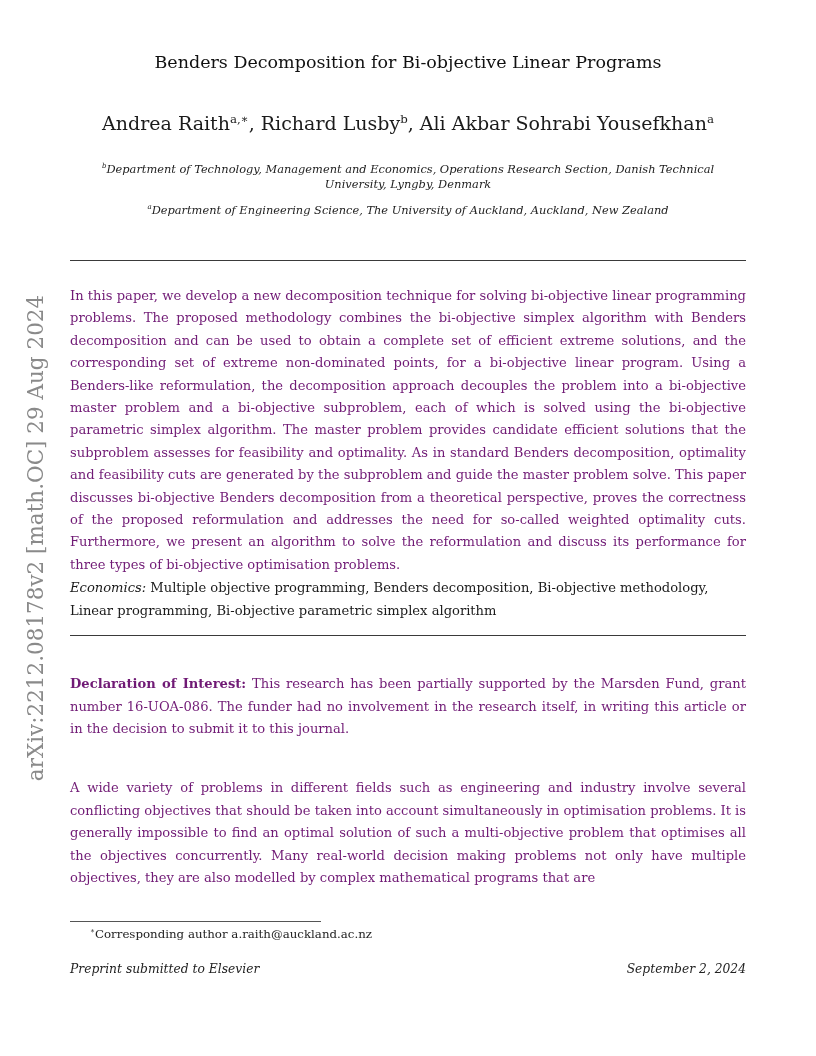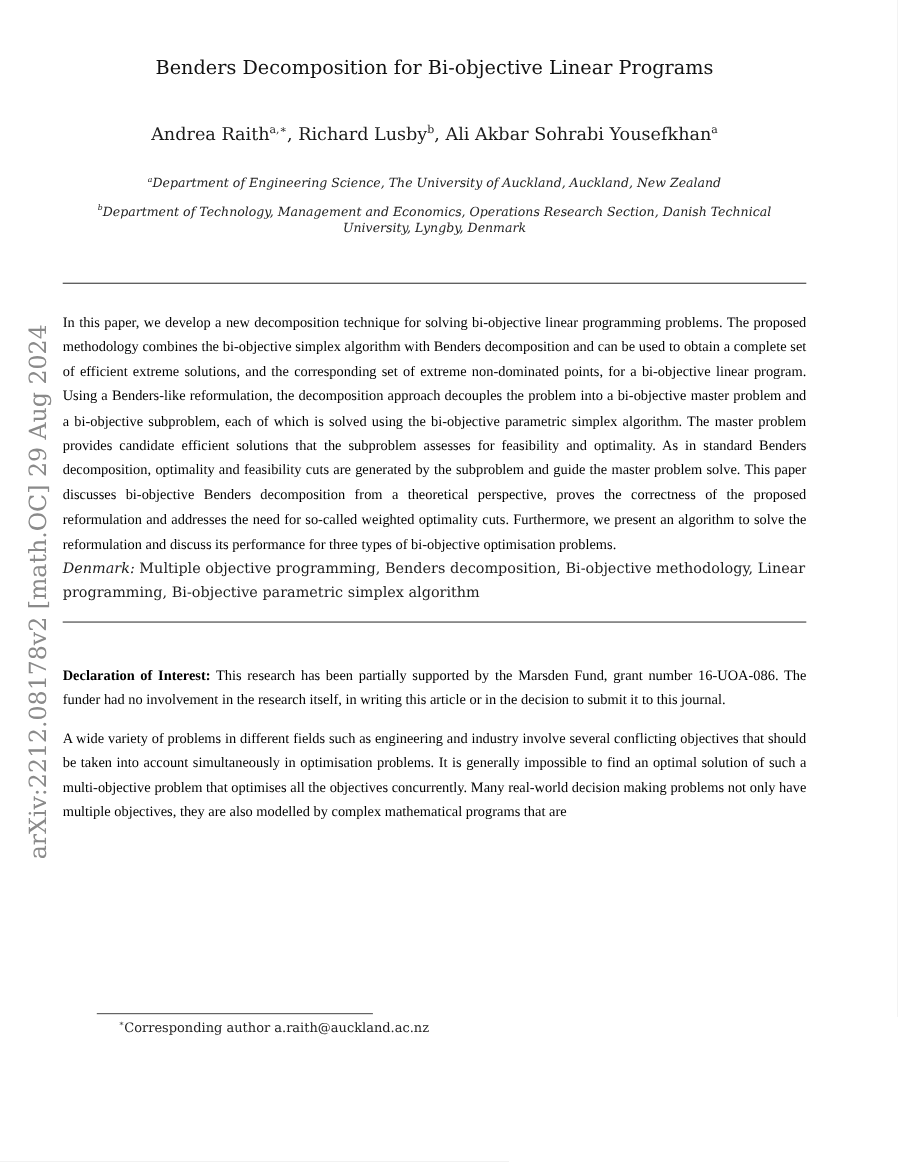--- a/index.html
+++ b/index.html
@@ -6,34 +6,34 @@
   .page {
     position:relative;
     width:816px; height:1056px;
     margin:0 auto;
     background:#ffffff;
     font-family:"DejaVu Serif", serif;
     color:#1b1b1b;
     overflow:hidden;
   }
   .content {
-    position:absolute; left:57px; top:0; width:676px;
+    position:absolute; left:70px; top:0; width:676px;
   }
   .paper-title {
     padding-top:52px;
     text-align:center;
     font-size:17.5px;
     font-weight:normal;
     margin:0;
     color:#111;
   }
   .authors {
     margin-top:40px;
     text-align:center;
-    font-size:16px;
+    font-size:19px;
   }
   sup { font-size:0.62em; vertical-align:super; line-height:0; }
   .affiliations { margin-top:28px; }
   .affiliation {
     text-align:center;
     font-style:italic;
     font-size:11.4px;
     line-height:15px;
     margin:0 auto 11px auto;
     max-width:640px;
@@ -47,42 +47,41 @@
   .abstract-heading {
     margin:13px 0 0 0;
     font-size:13.6px;
     font-weight:bold;
   }
   .body-par {
     margin:0;
     font-size:13.1px;
     line-height:22.4px;
     text-align:justify;
-    color:#000000;
-    font-family:Liberation Serif, serif;
+    color:#701a75;
   }
   .abstract-text { margin-top:24px; }
   .keywords {
     margin-top:1px;
     font-size:13.1px;
     line-height:22.4px;
     text-align:left;
   }
   .keywords .kw-label { font-style:italic; }
   .rule-bottom { margin-top:11px; }
   .declaration { margin-top:37px; }
   .decl-label { font-weight:bold; }
   .section-heading {
     margin:41px 0 0 0;
     font-size:13.6px;
     font-weight:bold;
   }
-  .section-par { margin-top:12px; }
+  .section-par { margin-top:37px; }
   .footnote-block {
-    position:absolute; left:88px; top:921px; width:676px;
+    position:absolute; left:70px; top:921px; width:676px;
   }
   .footnote-rule {
     border:none; border-top:1px solid #555;
     width:251px; margin:0; height:0;
   }
   .footnote-text {
     margin-top:5px;
     font-size:11.8px;
     text-indent:20px;
     color:#222;
@@ -111,45 +110,49 @@
 
   <div class="arxiv-sidebar">arXiv:2212.08178v2 [math.OC] 29 Aug 2024</div>
 
   <div class="content">
 
     <h1 class="paper-title">Benders Decomposition for Bi-objective Linear Programs</h1>
 
     <div class="authors"><span>Andrea Raith</span><sup>a,∗</sup>, <span>Richard Lusby</span><sup>b</sup>, <span>Ali Akbar Sohrabi Yousefkhan</span><sup>a</sup></div>
 
     <div class="affiliations">
+        <div class="affiliation"><sup>b</sup>Department of Technology, Management and Economics, Operations Research Section, Danish Technical University, Lyngby, Denmark</div>
         <div class="affiliation"><sup>a</sup>Department of Engineering Science, The University of Auckland, Auckland, New Zealand</div>
-        <div class="affiliation"><sup>b</sup>Department of Technology, Management and Economics, Operations Research Section, Danish Technical University, Lyngby, Denmark</div>
       </div>
 
     <hr class="rule rule-top">
 
 
     <p class="body-par abstract-text">In this paper, we develop a new decomposition technique for solving bi-objective linear programming problems. The proposed methodology combines the bi-objective simplex algorithm with Benders decomposition and can be used to obtain a complete set of efficient extreme solutions, and the corresponding set of extreme non-dominated points, for a bi-objective linear program. Using a Benders-like reformulation, the decomposition approach decouples the problem into a bi-objective master problem and a bi-objective subproblem, each of which is solved using the bi-objective parametric simplex algorithm. The master problem provides candidate efficient solutions that the subproblem assesses for feasibility and optimality. As in standard Benders decomposition, optimality and feasibility cuts are generated by the subproblem and guide the master problem solve. This paper discusses bi-objective Benders decomposition from a theoretical perspective, proves the correctness of the proposed reformulation and addresses the need for so-called weighted optimality cuts. Furthermore, we present an algorithm to solve the reformulation and discuss its performance for three types of bi-objective optimisation problems.</p>
 
     <p class="keywords">
-      <span class="kw-label">Denmark:</span>
+      <span class="kw-label">Economics:</span>
       <span>Multiple objective programming, Benders decomposition, Bi-objective methodology, Linear programming, Bi-objective parametric simplex algorithm</span>
     </p>
 
     <hr class="rule rule-bottom">
 
     <p class="body-par declaration">
       <span class="decl-label">Declaration of Interest:</span>
       <span>This research has been partially supported by the Marsden Fund, grant number 16-UOA-086. The funder had no involvement in the research itself, in writing this article or in the decision to submit it to this journal.</span>
     </p>
 
 
     <p class="body-par section-par">A wide variety of problems in different fields such as engineering and industry involve several conflicting objectives that should be taken into account simultaneously in optimisation problems. It is generally impossible to find an optimal solution of such a multi-objective problem that optimises all the objectives concurrently. Many real-world decision making problems not only have multiple objectives, they are also modelled by complex mathematical programs that are</p>
 
   </div>
 
   <div class="footnote-block">
     <hr class="footnote-rule">
     <p class="footnote-text"><sup>∗</sup><span>Corresponding author a.raith@auckland.ac.nz</span></p>
   </div>
 
+  <div class="page-footer">
+    <span>Preprint submitted to Elsevier</span>
+    <span>September 2, 2024</span>
+  </div>
 
 </div>
 
 </body></html>

